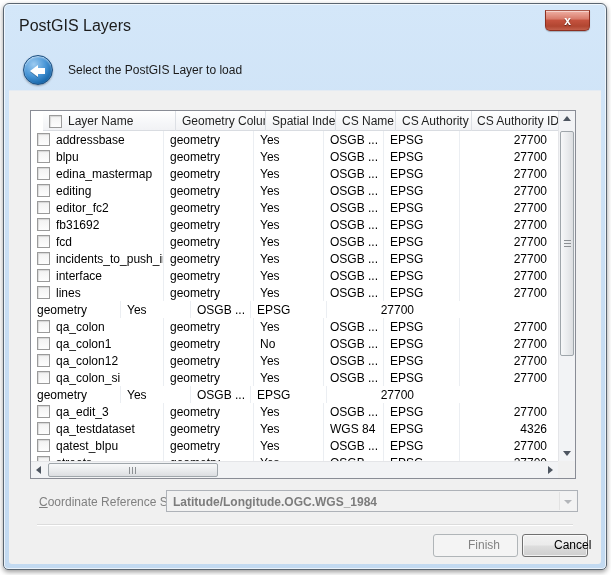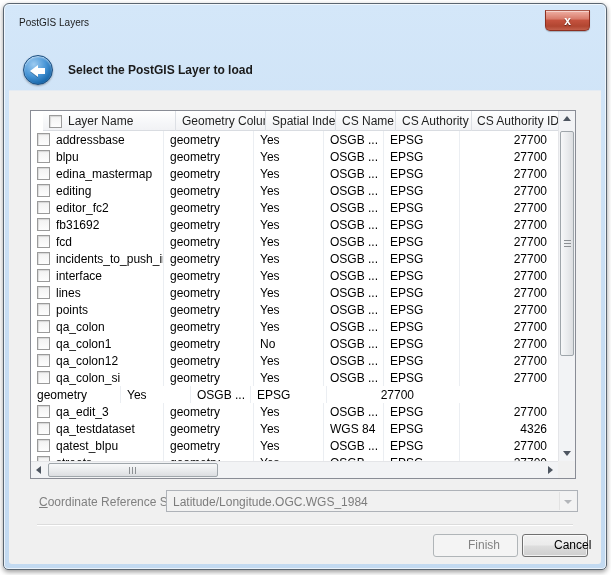--- a/index.html
+++ b/index.html
@@ -6,40 +6,40 @@
     font-family:"Liberation Sans", sans-serif;-webkit-font-smoothing:antialiased;}
   *{box-sizing:border-box;}
 
   
   .window{position:absolute;left:3px;top:3px;width:604px;height:567px;
     border:1px solid #5a6570;border-radius:6px 6px 5px 5px;
     background:linear-gradient(#d4e7f9,#c7ddf3 60%,#c3daf1);
     box-shadow:0 2px 5px rgba(0,0,0,.40), inset 0 0 0 1px rgba(255,255,255,.65);}
 
   .titlebar{position:absolute;left:0;top:0;right:0;height:34px;}
-  .title-text{position:absolute;left:15px;top:13px;font-size:10px;color:#1c1c1c;}
+  .title-text{position:absolute;left:15px;top:13px;font-size:16px;color:#1c1c1c;}
 
   .close-btn{position:absolute;top:6px;right:16px;width:45px;height:21px;cursor:default;
     border:1px solid #8d2f20;border-top:1px solid #a95a4d;border-radius:0 0 5px 5px;
     background:linear-gradient(#efb0a4,#d97d6d 40%,#c4523e 50%,#b14631 80%,#c2604c);
     box-shadow:inset 0 1px 0 rgba(255,255,255,.45), 0 1px 1px rgba(0,0,0,.25);
     text-align:center;}
   .close-btn span{color:#fff;font-size:12px;font-weight:bold;line-height:19px;
     text-shadow:0 1px 1px rgba(0,0,0,.5);}
 
   
   .back-btn{position:absolute;left:19px;top:51px;width:30px;height:30px;border-radius:50%;
     border:1px solid #1d4f80;
     background:radial-gradient(circle at 35% 30%, #9ccaf0, #4795d6 45%, #1767ab 75%, #0f4e87);
     box-shadow:inset 0 1px 2px rgba(255,255,255,.7), 0 1px 2px rgba(0,0,0,.3);}
   .back-arrow{position:absolute;left:6px;top:9px;width:0;height:0;
     border-top:6px solid transparent;border-bottom:6px solid transparent;
     border-right:8px solid #ffffff;filter:drop-shadow(0 1px 0 rgba(0,0,0,.25));}
   .back-arrow-tail{position:absolute;left:13px;top:12px;width:8px;height:6px;background:#ffffff;}
-  .instruction{position:absolute;left:64px;top:59px;font-size:12px;font-weight:bold;color:#1a1a1a;}
+  .instruction{position:absolute;left:64px;top:59px;font-size:12px;font-weight:normal;color:#1a1a1a;}
 
   
   .panel{position:absolute;left:5px;right:5px;top:86px;bottom:5px;background:#f0f0f0;
     border-top:1px solid #e4ebf3;border-radius:0 0 3px 3px;}
 
   
   .table{position:absolute;left:21px;top:19px;width:546px;height:369px;background:#ffffff;
     border:1px solid #898c95;}
   .thead{position:absolute;left:12px;top:0;height:20px;width:527px;display:flex;
     background:linear-gradient(#ffffff,#f6f7f9 60%,#f1f2f5);border-bottom:1px solid #d9dce1;}
@@ -76,21 +76,21 @@
     background:repeating-linear-gradient(#8c9093 0 1px,transparent 1px 3px);}
   .hthumb{position:absolute;top:1px;left:17px;width:170px;height:14px;border:1px solid #9fa6ab;
     border-radius:2px;background:linear-gradient(#f7f8f9,#e8eaec 60%,#dcdee1);}
   .hthumb::after{content:"";position:absolute;top:3px;left:50%;margin-left:-4px;height:7px;width:8px;
     background:repeating-linear-gradient(90deg,#8c9093 0 1px,transparent 1px 3px);}
 
   
   .crs-label{position:absolute;left:30px;top:404px;font-size:12px;color:#808080;}
   .crs-label u{text-decoration:underline;}
   .combobox{position:absolute;left:157px;top:399px;width:412px;height:22px;background:#f1f1f1;
-    border:1px solid #aeb2b8;}
+    border:1px solid #aeb2b8;font-weight:bold;}
   .combobox .cb-text{position:absolute;left:6px;top:4px;font-size:12px;color:#7c7c7c;
     white-space:nowrap;overflow:hidden;max-width:375px;}
   .cb-btn{position:absolute;right:1px;top:1px;bottom:1px;width:17px;background:#f3f3f3;
     border-left:1px solid #e2e2e2;}
   .cb-arrow{position:absolute;left:4px;top:8px;width:0;height:0;border-left:4px solid transparent;
     border-right:4px solid transparent;border-top:4px solid #b3b6ba;}
 
   .separator{position:absolute;left:28px;right:28px;top:433px;height:2px;
     border-top:1px solid #dcdcdc;border-bottom:1px solid #ffffff;}
 
@@ -349,24 +349,20 @@
               <span>OSGB ...</span>
             </div>
             <div class="tcell col-4">
               <span>EPSG</span>
             </div>
             <div class="tcell col-5">
               <span>27700</span>
             </div>
           </div>
           <div class="trow">
-            <div class="tcell col-0">
-              <span class="checkbox"></span>
-              <span>points</span>
-            </div>
             <div class="tcell col-1">
               <span>geometry</span>
             </div>
             <div class="tcell col-2">
               <span>Yes</span>
             </div>
             <div class="tcell col-3">
               <span>OSGB ...</span>
             </div>
             <div class="tcell col-4">

